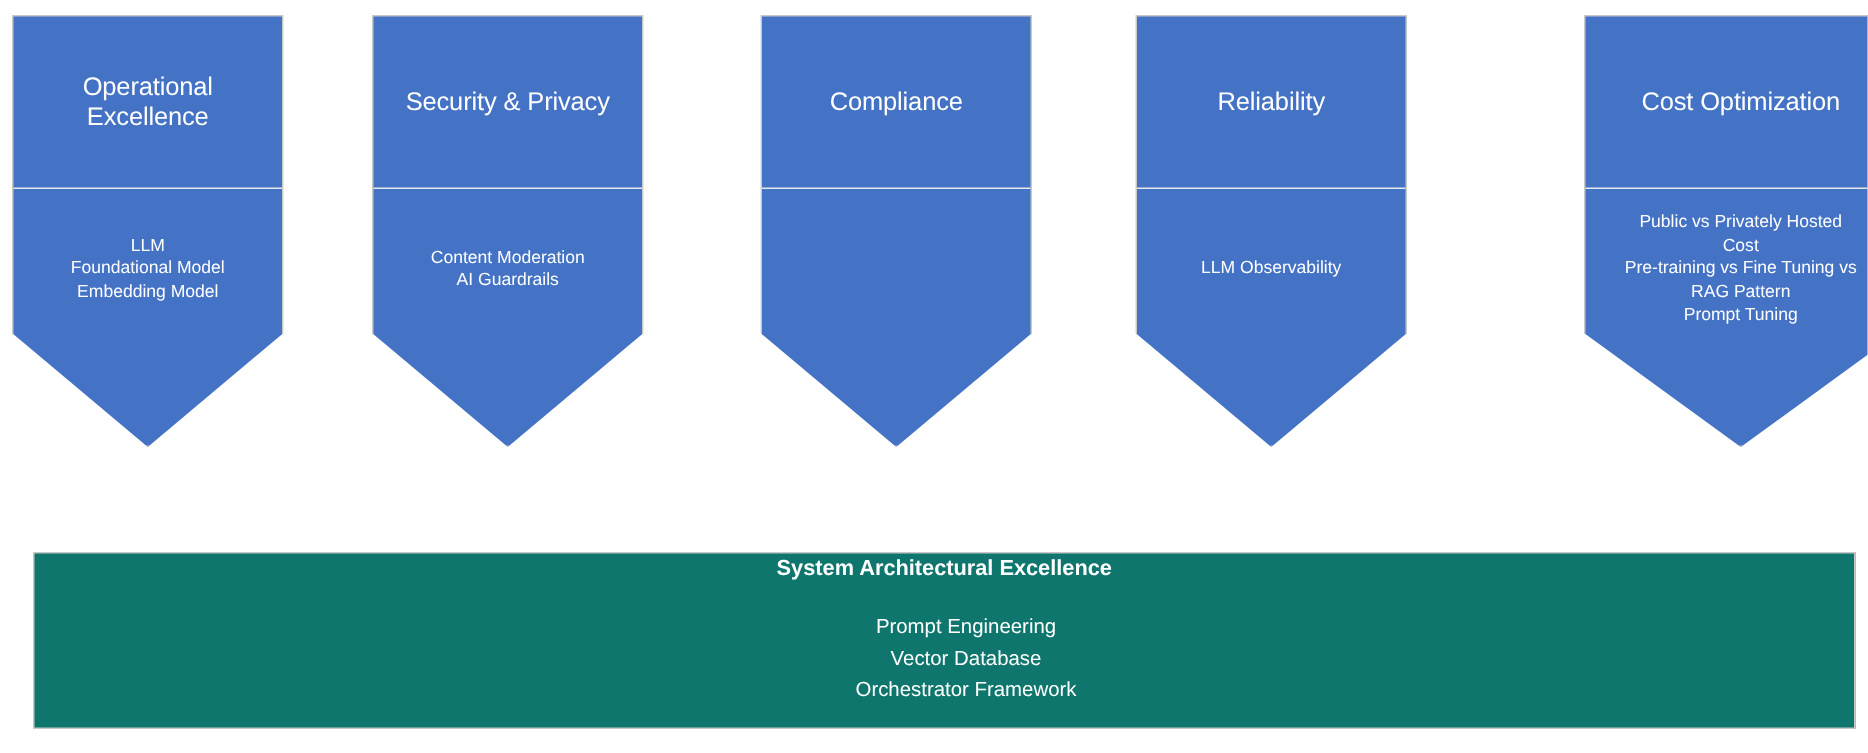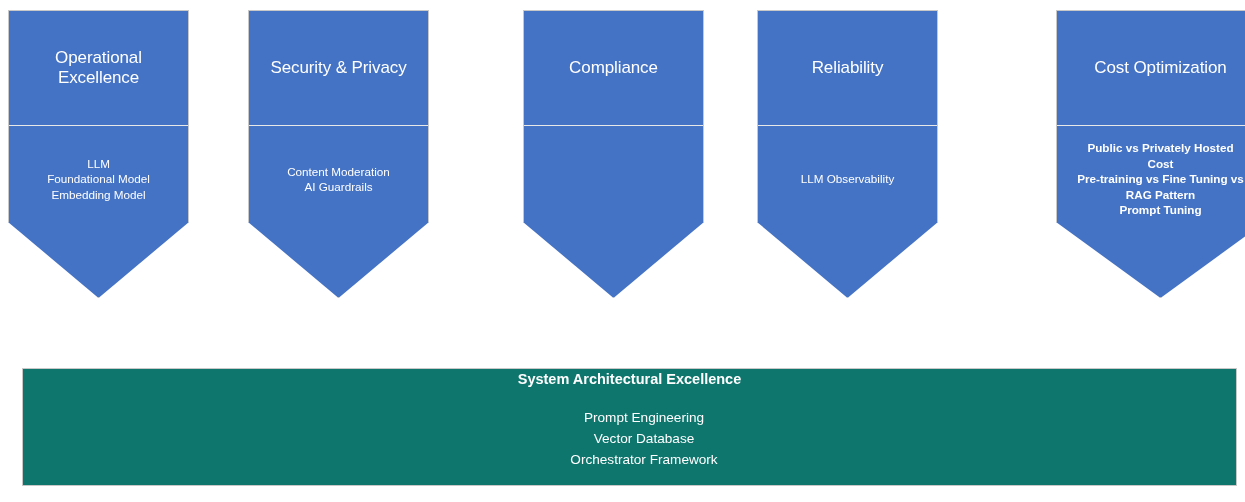--- a/index.html
+++ b/index.html
@@ -83,21 +83,21 @@
     color: #FFFFFF;
     font-size: 11.7px;
     line-height: 15.5px;
     text-align: center;
     padding: 0 3px;
     box-sizing: border-box;
   }
   .pillar-body .item { white-space: nowrap; }
 
   
-  .pillar-body.bold .item { font-weight: bold; }
+  .pillar-body.bold .item { font-weight: normal; }
 
   
   #foundation {
     position: absolute;
     left: 22px;
     top: 368px;
     width: 1215px;
     height: 118px;
     background: #0f766e;
     border: 1px solid #C8C8C8;
@@ -144,21 +144,21 @@
   <div class="pillar" style="left:248px; width:181px;">
     <div class="pillar-shape"></div>
     <div class="pillar-divider"></div>
     <div class="pillar-title">Security &amp; Privacy</div>
     <div class="pillar-body">
       <span class="item">Content Moderation</span>
       <span class="item">AI Guardrails</span>
     </div>
   </div>
 
-  <div class="pillar" style="left:523px; width:181px;">
+  <div class="pillar" style="left:507px; width:181px;">
     <div class="pillar-shape"></div>
     <div class="pillar-divider"></div>
     <div class="pillar-title">Compliance</div>
   </div>
 
   <div class="pillar" style="left:757px; width:181px;">
     <div class="pillar-shape"></div>
     <div class="pillar-divider"></div>
     <div class="pillar-title">Reliability</div>
     <div class="pillar-body">

